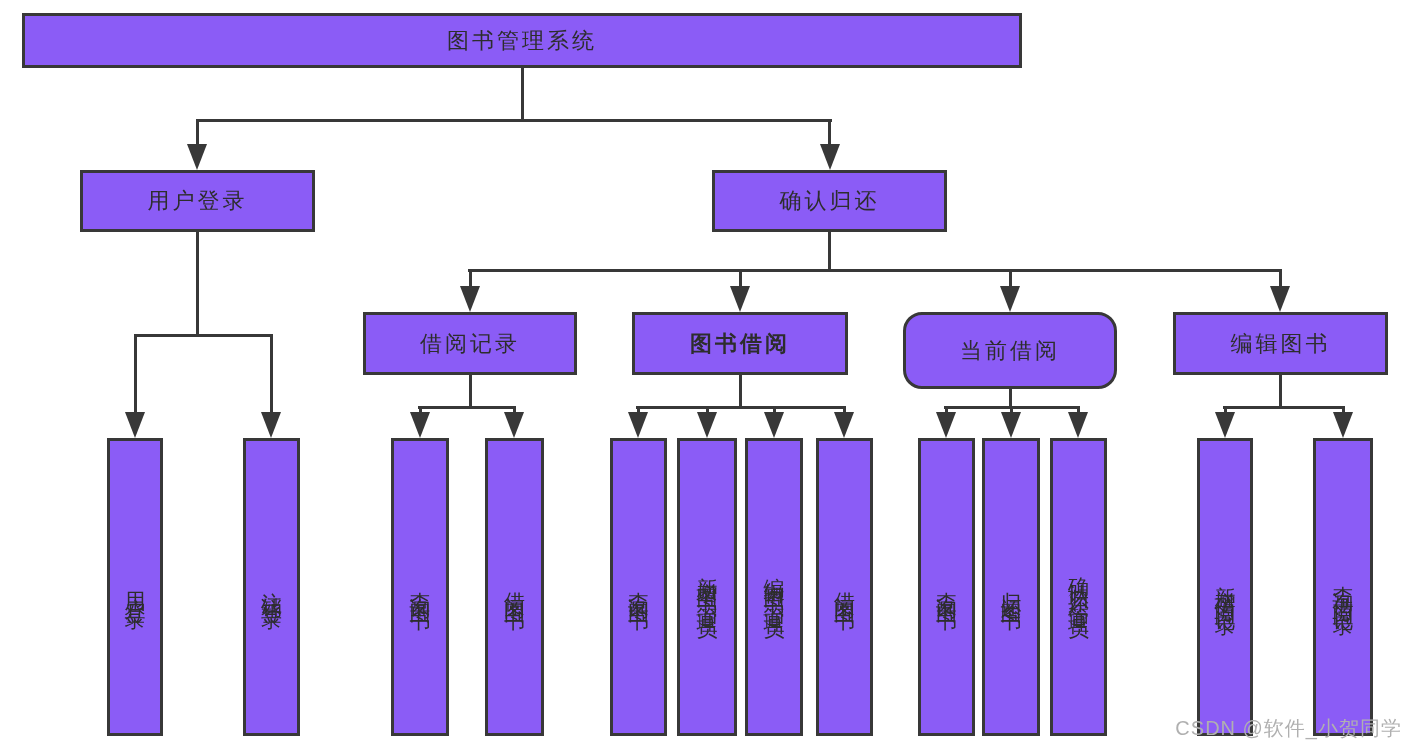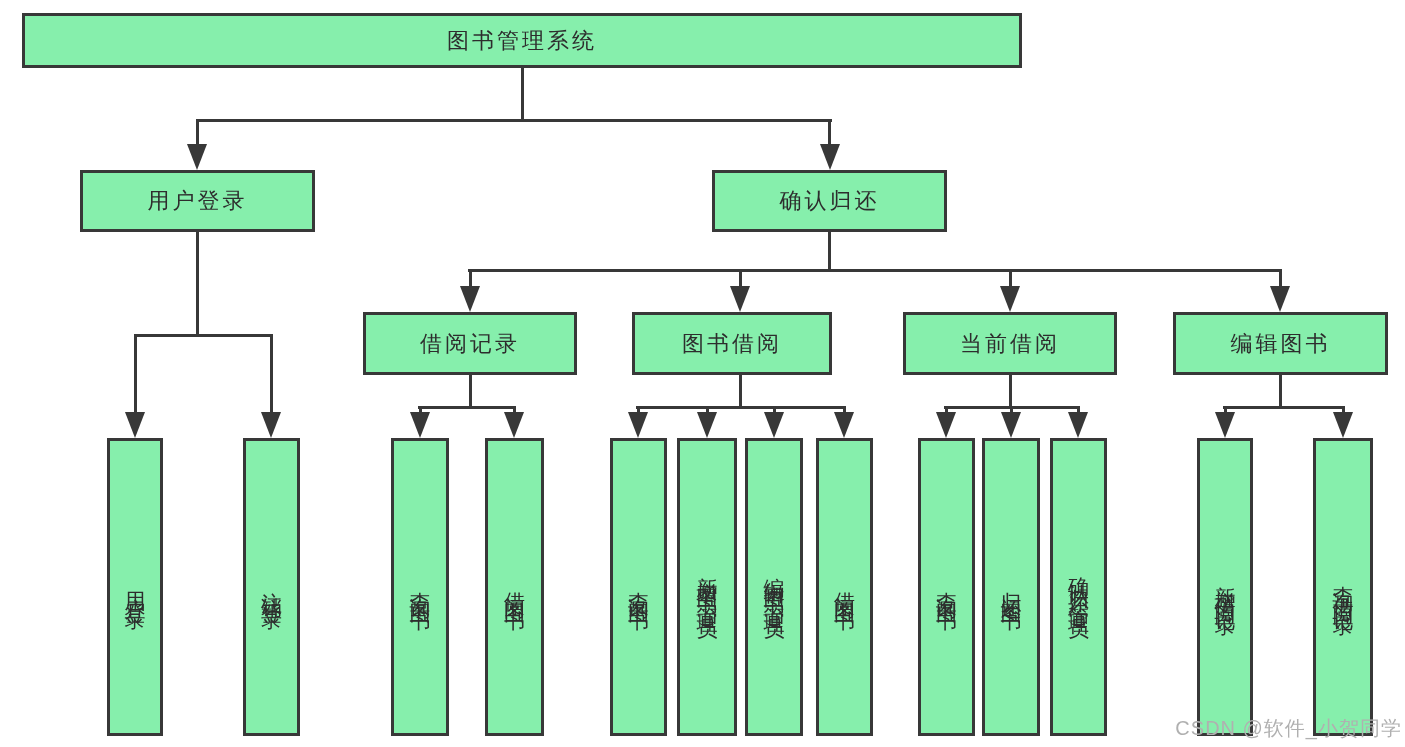--- a/index.html
+++ b/index.html
@@ -1,21 +1,21 @@
 <!DOCTYPE html>
 <html><head>
 <meta charset="utf-8">
 <style>
   html,body{margin:0;padding:0;background:#fff;}
   .stage{
     position:relative;width:1405px;height:747px;background:#ffffff;
     font-family:"Liberation Sans",sans-serif;overflow:hidden;color:#2d2d2d;
   }
   .box{
-    position:absolute;box-sizing:border-box;border:3px solid #383838;background:#86efac;
+    position:absolute;box-sizing:border-box;border:3px solid #383838;background:#8b5cf6;
     display:flex;align-items:center;justify-content:center;
   }
   .hbox{font-size:22px;letter-spacing:3px;white-space:nowrap;}
   .leaf{top:438px;height:298px;}
   .leaf .vtext{
     writing-mode:vertical-rl;text-orientation:mixed;
     font-size:21px;letter-spacing:6px;line-height:1.05;white-space:nowrap;
   }
   .ln{position:absolute;background:#383838;}
   .ar{
@@ -79,24 +79,24 @@
   <div class="box hbox" style="left:80px;top:170px;width:235px;height:62px;">
     <span>用户登录</span>
   </div>
   <div class="box hbox" style="left:712px;top:170px;width:235px;height:62px;">
     <span>确认归还</span>
   </div>
 
   <div class="box hbox" style="left:363px;top:312px;width:214px;height:63px;">
     <span>借阅记录</span>
   </div>
-  <div class="box hbox" style="left:632px;top:312px;width:200px;height:63px;">
+  <div class="box hbox" style="left:632px;top:312px;width:216px;height:63px;font-weight:bold;">
     <span>图书借阅</span>
   </div>
-  <div class="box hbox" style="left:903px;top:312px;width:214px;height:63px;">
+  <div class="box hbox" style="left:903px;top:312px;width:214px;height:77px;border-radius:19px;">
     <span>当前借阅</span>
   </div>
   <div class="box hbox" style="left:1173px;top:312px;width:215px;height:63px;">
     <span>编辑图书</span>
   </div>
 
   <div class="box leaf" style="left:107px;width:56px;">
     <span class="vtext">用户登录</span>
   </div>
   <div class="box leaf" style="left:243px;width:57px;">

